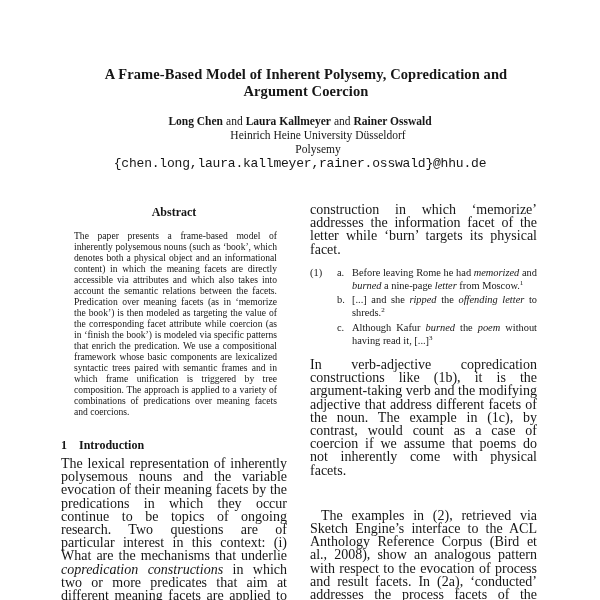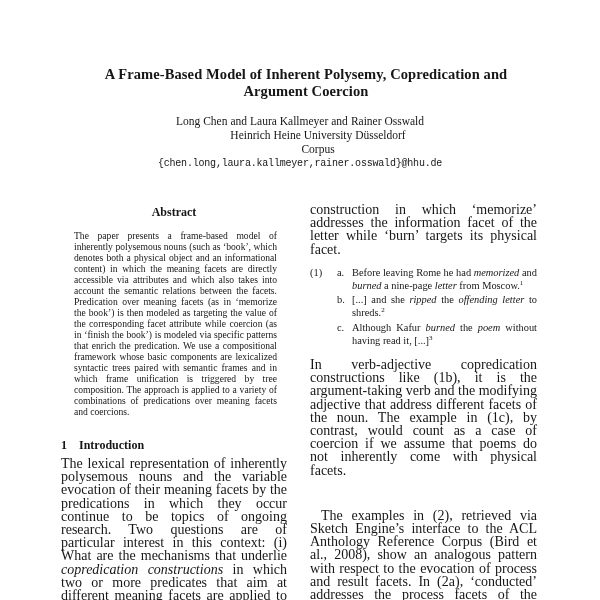--- a/index.html
+++ b/index.html
@@ -8,24 +8,24 @@
     width: 600px; height: 600px;
     background: #ffffff;
     overflow: hidden;
     font-family: "Liberation Serif", serif;
     color: #161616;
   }
   
   .header { position: absolute; top: 66px; left: 0; width: 600px; text-align: center; }
   .title { font-size: 14.5px; font-weight: bold; line-height: 17px; letter-spacing: 0.1px; margin-left: 12px; }
   .authors { margin-top: 15px; font-size: 11.5px; line-height: 13px; }
-  .author { font-weight: normal; }
+  .author { font-weight: bold; }
   .and { font-weight: normal; margin: 0 3px; }
   .affil { font-size: 11.5px; line-height: 13px; margin-top: 1px; padding-left: 36px; }
-  .email { font-family: "Liberation Mono", monospace; font-size: 10px; line-height: 13px; margin-top: 1px; letter-spacing: -0.2px; }
+  .email { font-family: "Liberation Mono", monospace; font-size: 13px; line-height: 13px; margin-top: 1px; letter-spacing: -0.2px; }
   
   .col { position: absolute; top: 203px; }
   .col-left  { left: 61px;  width: 226px; }
   .col-right { left: 310px; width: 227px; }
   .abs-heading { text-align: center; font-weight: bold; font-size: 12px; margin: 2px 0 10px 0; }
   .abs-body {
     padding: 0 10px 0 13px;
     font-size: 9.6px; line-height: 11px;
     text-align: justify;
   }
@@ -49,21 +49,21 @@
 
   <div class="header">
     <div class="title">
       <div>A Frame-Based Model of Inherent Polysemy, Copredication and</div>
       <div>Argument Coercion</div>
     </div>
     <div class="authors">
       <span class="author">Long Chen</span><span class="and">and</span><span class="author">Laura Kallmeyer</span><span class="and">and</span><span class="author">Rainer Osswald</span>
     </div>
     <div class="affil">Heinrich Heine University Düsseldorf</div>
-    <div class="affil">Corpus</div>
+    <div class="affil">Polysemy</div>
     <div class="email">{chen.long,laura.kallmeyer,rainer.osswald}@hhu.de</div>
   </div>
 
   <div class="col col-left">
     <div class="abs-heading">Abstract</div>
     <div class="abs-body">The paper presents a frame-based model of inherently polysemous nouns (such as ‘book’, which denotes both a physical object and an informational content) in which the meaning facets are directly accessible via attributes and which also takes into account the semantic relations between the facets. Predication over meaning facets (as in ‘memorize the book’) is then modeled as targeting the value of the corresponding facet attribute while coercion (as in ‘finish the book’) is modeled via specific patterns that enrich the predication. We use a compositional framework whose basic components are lexicalized syntactic trees paired with semantic frames and in which frame unification is triggered by tree composition. The approach is applied to a variety of combinations of predications over meaning facets and coercions.</div>
     <div class="sec-heading">
       <span class="sec-num">1</span><span>Introduction</span>
     </div>
     <div class="body-text"><span>The lexical representation of inherently polysemous nouns and the variable evocation of their meaning facets by the predications in which they occur continue to be topics of ongoing research. Two questions are of particular interest in this context: (i) What are the mechanisms that underlie </span><i>copredication constructions</i><span> in which two or more predicates that aim at different meaning facets are applied to the same nominal argument? (ii) How does facet selection for inherently polysemous nouns differ from</span></div>

